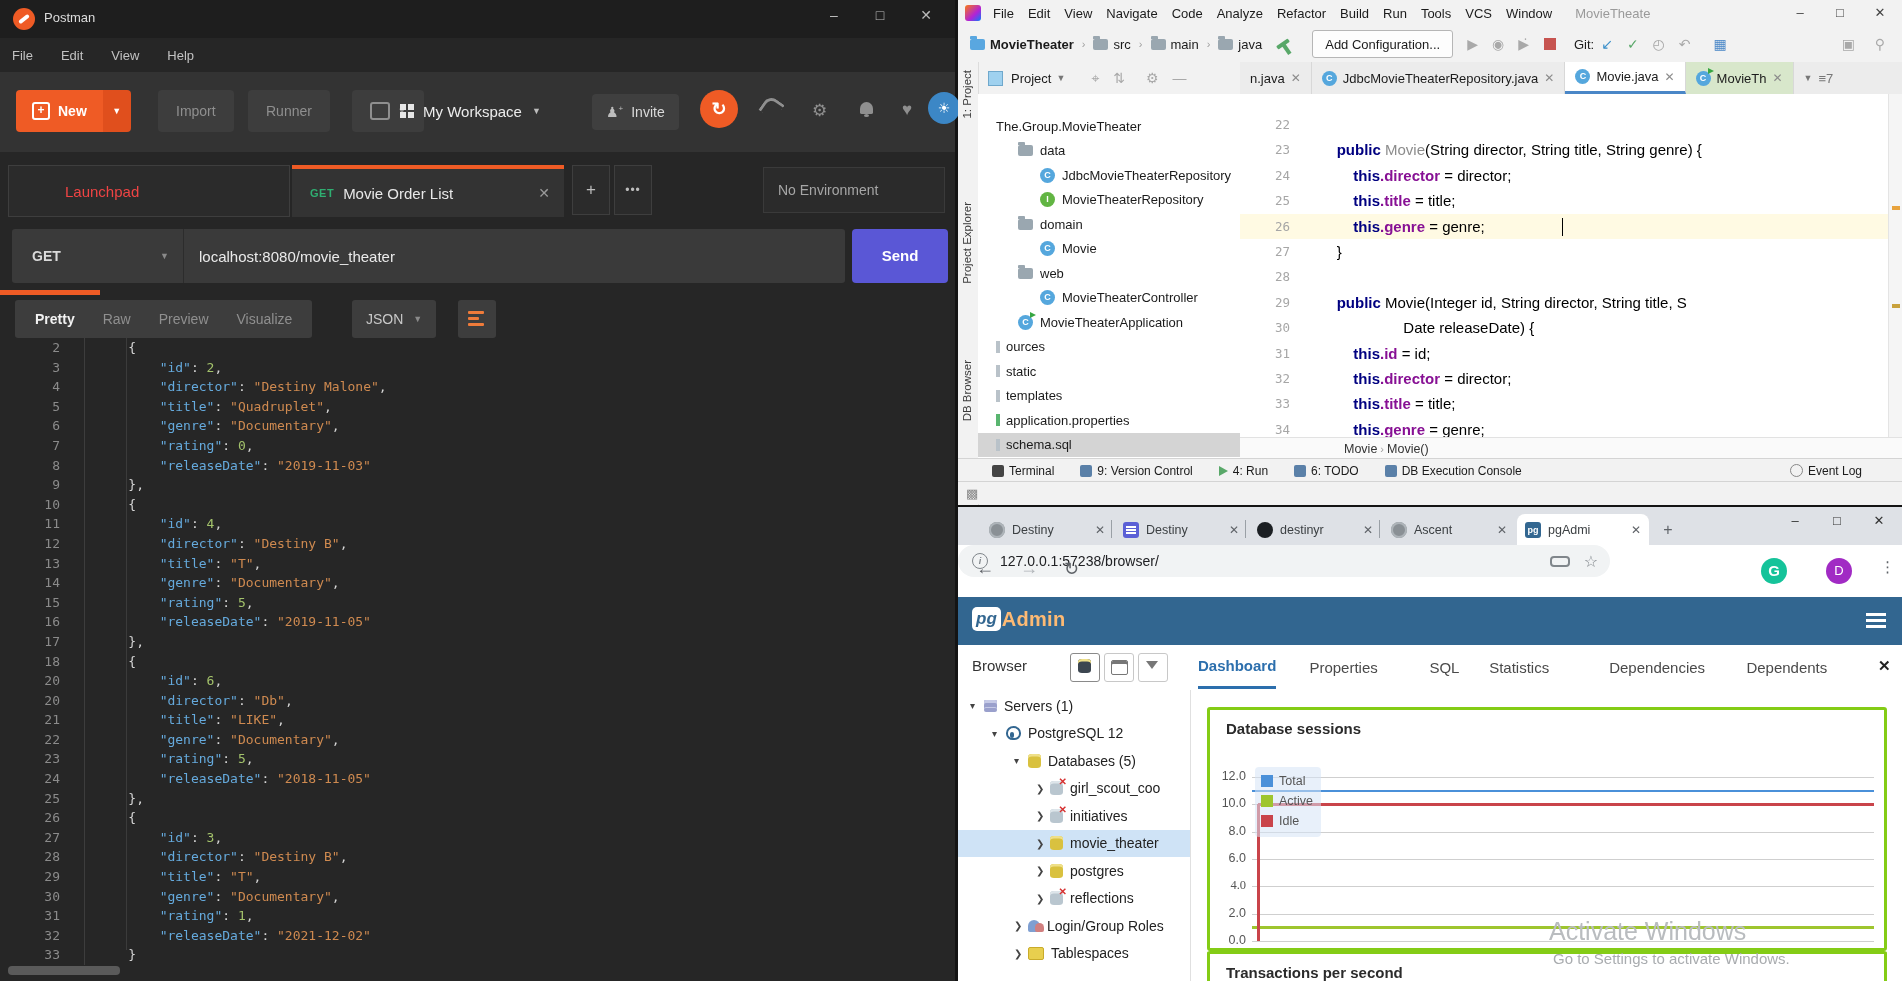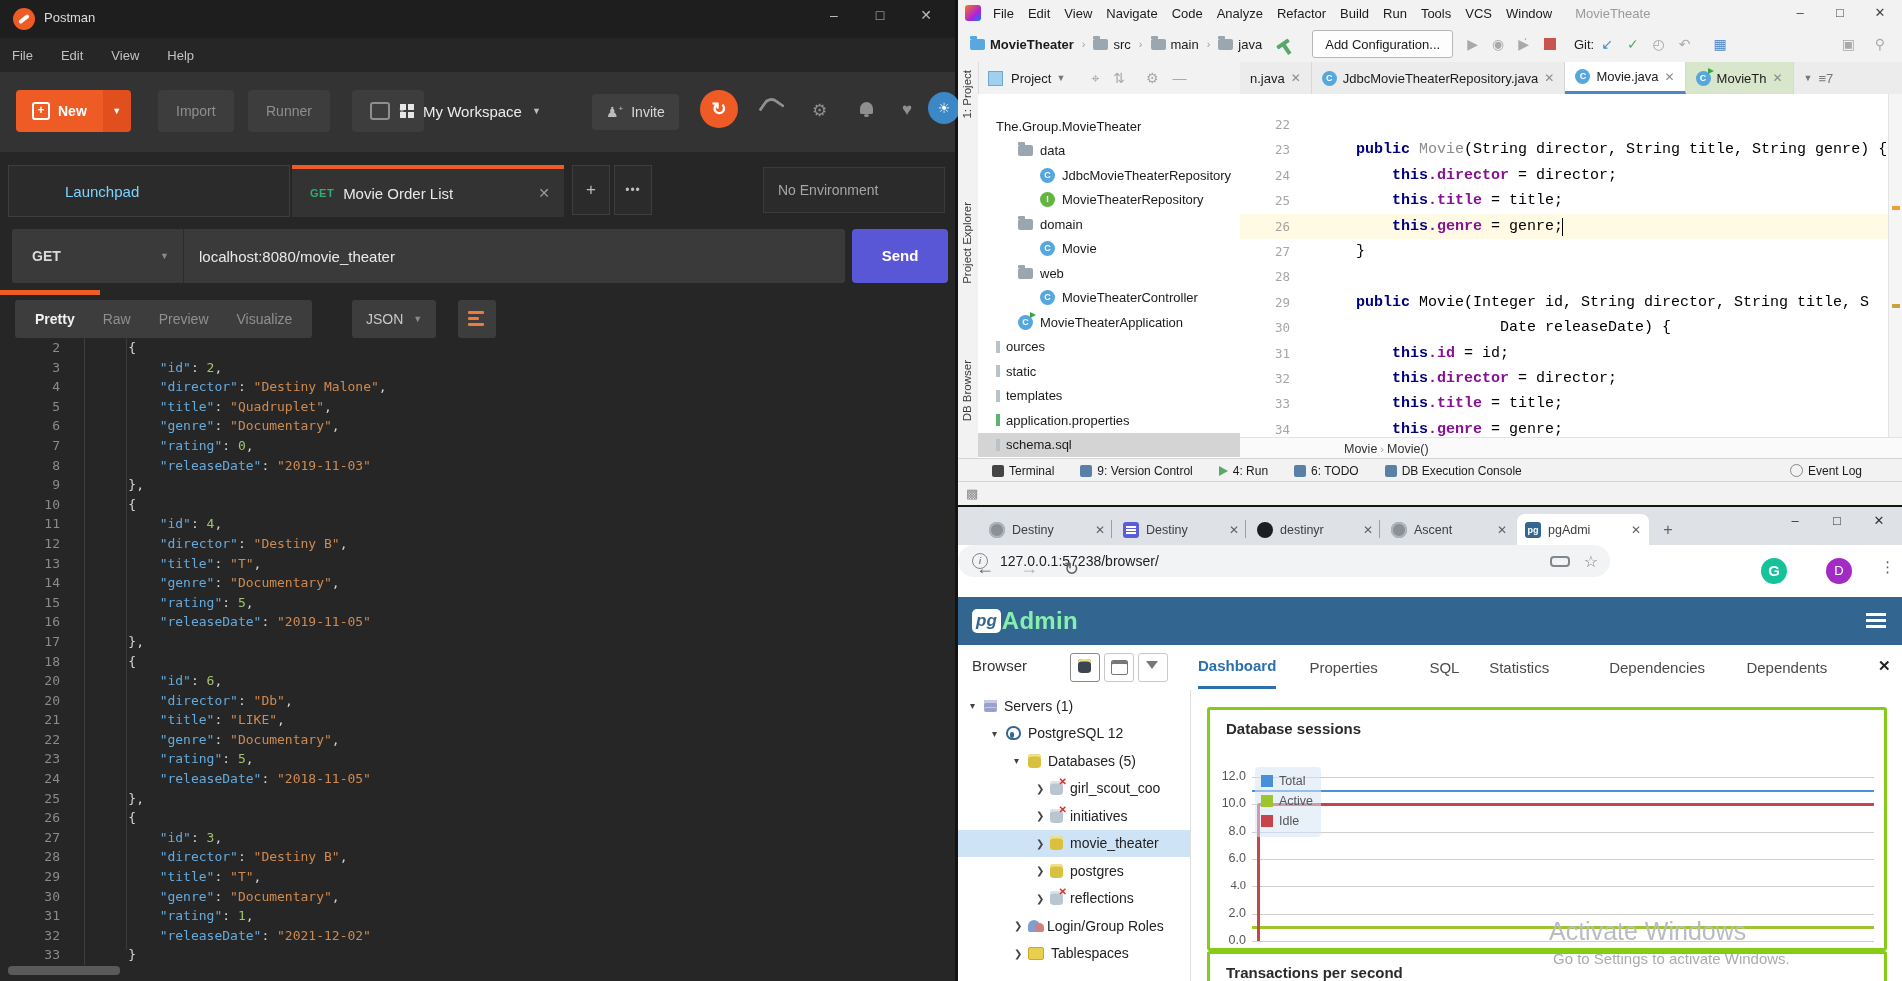--- a/index.html
+++ b/index.html
@@ -34,21 +34,21 @@
      display:flex;align-items:center;padding:0 14px;}
   .pm-sync{left:700px;top:18px;width:38px;height:38px;border-radius:50%;background:#ef5b25;color:#fff;
      font-size:18px;text-align:center;line-height:38px;font-weight:bold;}
   .pm-ico{color:#8f8f8f;font-size:17px;top:28px;}
   .bell{width:13px;height:12px;background:#8f8f8f;border-radius:7px 7px 2px 2px;position:relative;}
   .bell:after{content:"";position:absolute;left:4px;bottom:-3px;width:5px;height:3px;border-radius:50%;background:#8f8f8f;}
   .dish{width:16px;height:16px;border-radius:50% 0 0 0;border-top:3px solid #8f8f8f;border-left:3px solid #8f8f8f;transform:rotate(35deg);}
   .pm-avatar{left:928px;top:20px;width:32px;height:32px;border-radius:50%;background:#3c87c6;color:#fff;
      text-align:center;line-height:32px;font-size:14px;}
   #pm-tabs{left:0;top:152px;width:955px;height:66px;background:#262626;}
-  .pm-tab{top:13px;height:52px;box-sizing:border-box;font-size:15px;color:#7dd3fc;background:#2b2b2b;
+  .pm-tab{top:13px;height:52px;box-sizing:border-box;font-size:15px;color:#ef4444;background:#2b2b2b;
      border:1px solid #3e3e3e;display:flex;align-items:center;}
   .pm-tab.active{background:#333;border:none;border-top:4px solid #ef5b25;color:#e8e8e8;}
   .pm-tab .get{color:#2fae71;font-weight:bold;font-size:11px;margin-right:9px;letter-spacing:.5px;}
   .pm-tab .x{margin-left:auto;margin-right:14px;color:#9a9a9a;font-size:14px;}
   .sq-btn{top:13px;width:38px;height:50px;background:#2b2b2b;border:1px solid #3e3e3e;color:#bdbdbd;
      text-align:center;line-height:48px;font-size:17px;box-sizing:border-box;}
   .pm-env{left:763px;top:15px;width:182px;height:46px;background:#2b2b2b;border:1px solid #3a3a3a;color:#a6a6a6;
      font-size:14px;display:flex;align-items:center;padding-left:14px;box-sizing:border-box;}
   #pm-url{left:0;top:218px;width:955px;height:74px;background:#262626;}
   .pm-req{left:12px;top:11px;width:833px;height:54px;background:#3a3a3a;border-radius:3px;display:flex;}
@@ -115,21 +115,21 @@
   .ij-row{position:absolute;left:0;width:262px;height:24.5px;display:flex;align-items:center;font-size:13px;color:#1b1b1b;}
   .ij-row.sel{background:#d4d4d4;}
   .sliver{width:4px;height:12px;background:#b9c2c9;margin-right:6px;flex:none;}
   .sliver.green{background:#59b56f;}
   #ij-editor{left:282px;top:94px;width:648px;height:343px;background:#fff;overflow:hidden;}
   .ij-line{display:flex;height:25.4px;line-height:25.4px;position:relative;}
   .ij-line.cur{background:#fffae3;}
   .ij-ln{width:50px;flex:none;text-align:right;color:#a6a6a6;font-size:12.5px;padding-right:6px;
      font-family:"DejaVu Sans Mono",monospace;}
   .ij-foldc{width:24px;flex:none;color:#b5b5b5;font-size:10px;text-align:center;}
-  .ij-ct{white-space:pre;font-family:Liberation Mono, monospace;font-size:15px;color:#000;}
+  .ij-ct{white-space:pre;font-family:Liberation Sans, sans-serif;font-size:15px;color:#000;}
   .tk-kw{color:#000080;font-weight:bold;} .tk-fld{color:#871094;font-weight:bold;}
   .tk-gray{color:#8c8c8c;} .tk-plain{color:#000;}
   .ij-gutterbg{left:282px;top:94px;width:52px;height:343px;background:#f7f7f7;border-right:1px solid #e3e3e3;}
   .ij-caret{width:1px;height:18px;background:#000;}
   #ij-scroll{left:930px;top:94px;width:14px;height:343px;background:#f5f5f5;border-left:1px solid #e4e4e4;}
   .mark-o{left:3px;width:8px;height:4px;background:#e8a33d;}
   #ij-bread{left:282px;top:437px;width:662px;height:21px;background:#fafafa;border-top:1px solid #e2e2e2;
      font-size:12.5px;color:#333;}
   #ij-twbar{left:0;top:458px;width:944px;height:23px;background:#f2f2f2;border-top:1px solid #d4d4d4;font-size:12px;color:#1b1b1b;}
   .tw-item{display:flex;align-items:center;gap:5px;margin-right:26px;}
@@ -163,21 +163,21 @@
   .star{color:#80868b;font-size:16px;margin-right:12px;}
   .gram{left:803px;top:13px;width:26px;height:26px;border-radius:50%;background:#15c39a;color:#fff;font-weight:bold;
      font-size:15px;text-align:center;line-height:26px;}
   .cr-avatar{left:868px;top:13px;width:26px;height:26px;border-radius:50%;background:#a12bc4;color:#fff;
      font-size:13px;text-align:center;line-height:26px;}
   .dots{left:922px;top:13px;color:#5f6368;font-size:15px;}
   #pg-header{left:0;top:90px;width:944px;height:48px;background:#326690;}
   .pg-logo{left:14px;top:10px;display:flex;align-items:center;gap:1px;}
   .pg-logo .box{background:#fff;border-radius:5px;color:#326690;font-weight:bold;font-style:italic;
      font-size:17px;padding:2px 4px;}
-  .pg-logo .txt{color:#86efac;font-weight:bold;font-size:24px;letter-spacing:.3px;}
+  .pg-logo .txt{color:#fdba74;font-weight:bold;font-size:20px;letter-spacing:.3px;}
   .burger{left:908px;top:16px;width:20px;height:2.5px;background:#fff;box-shadow:0 6px 0 #fff,0 12px 0 #fff;}
   #pg-toolrow{left:0;top:138px;width:944px;height:45px;background:#fff;border-bottom:1px solid #dcdcdc;}
   .pg-browser{left:14px;top:12px;font-size:15px;color:#333;}
   .pg-btn{top:8px;width:28px;height:27px;border:1px solid #c8c8c8;border-radius:3px;background:#fff;}
   .pg-tab{top:0px;height:44px;display:flex;align-items:center;font-size:15px;color:#4a4a4a;}
   .pg-tab.active{color:#2c6fad;border-bottom:3px solid #2c6fad;font-weight:bold;box-sizing:border-box;}
   .pg-close{left:920px;top:12px;color:#222;font-weight:bold;font-size:15px;}
   #pg-tree{left:0;top:183px;width:232px;height:291px;background:#fff;overflow:hidden;}
   .pg-row{position:absolute;left:0;width:232px;height:27.5px;display:flex;align-items:center;font-size:14px;color:#222;}
   .pg-row.sel{background:#cfe3f6;}

